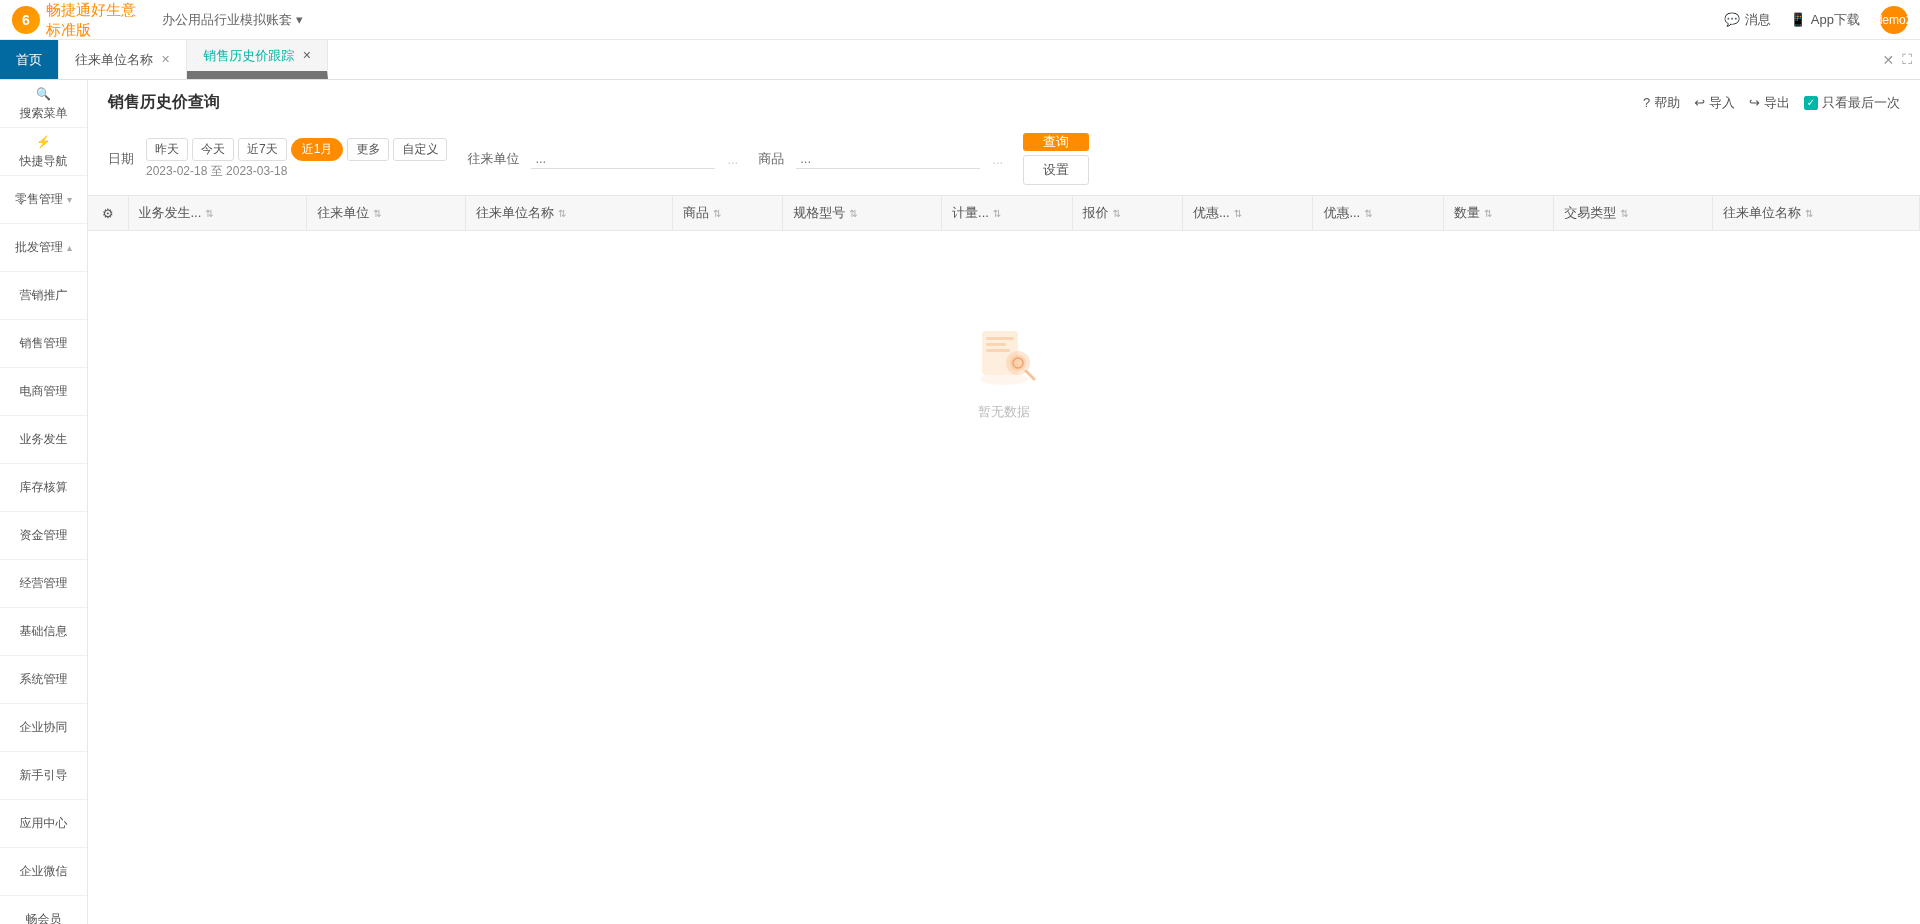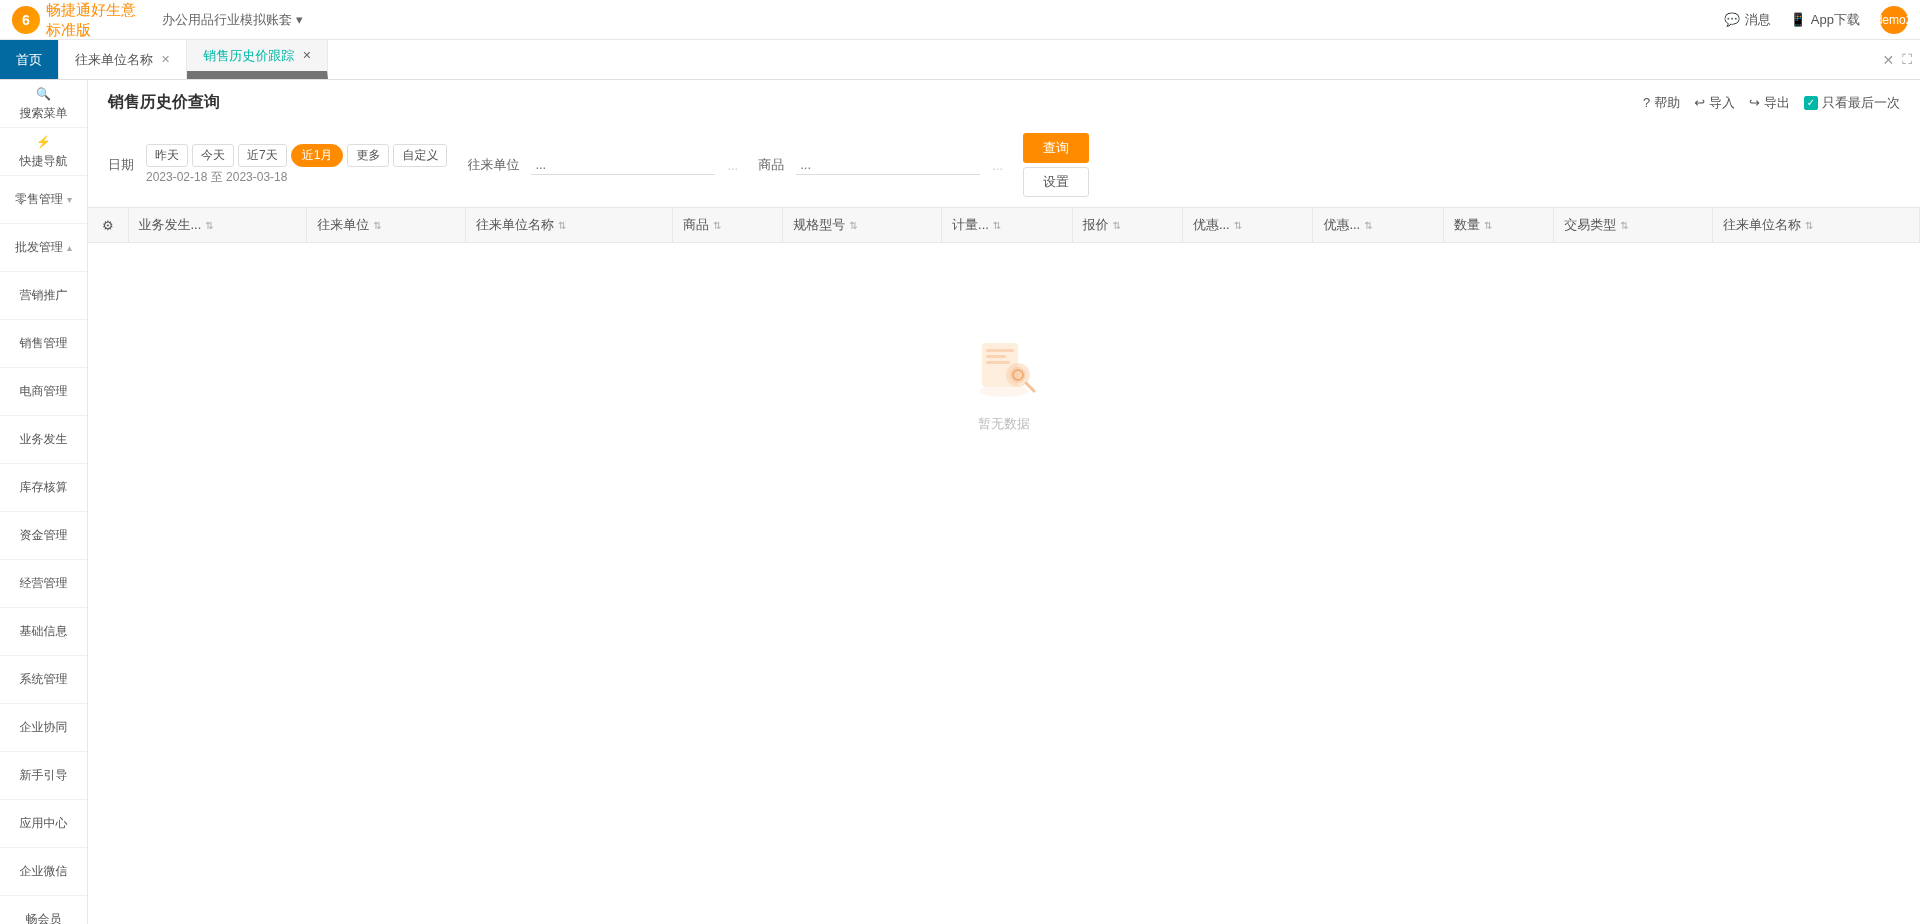--- a/index.html
+++ b/index.html
@@ -269,21 +269,21 @@
     }
     .filter-dots {
       color: #ccc;
       font-size: 13px;
     }
     .query-btn {
       background: #ff8c00;
       color: white;
       border: none;
       border-radius: 3px;
-      padding: 6px 20px;
+      padding: 0 20px;
       font-size: 13px;
       cursor: pointer;
       white-space: nowrap;
     }
     .settings-btn {
       background: #fff;
       color: #555;
       border: 1px solid #ddd;
       border-radius: 3px;
       padding: 5px 16px;

